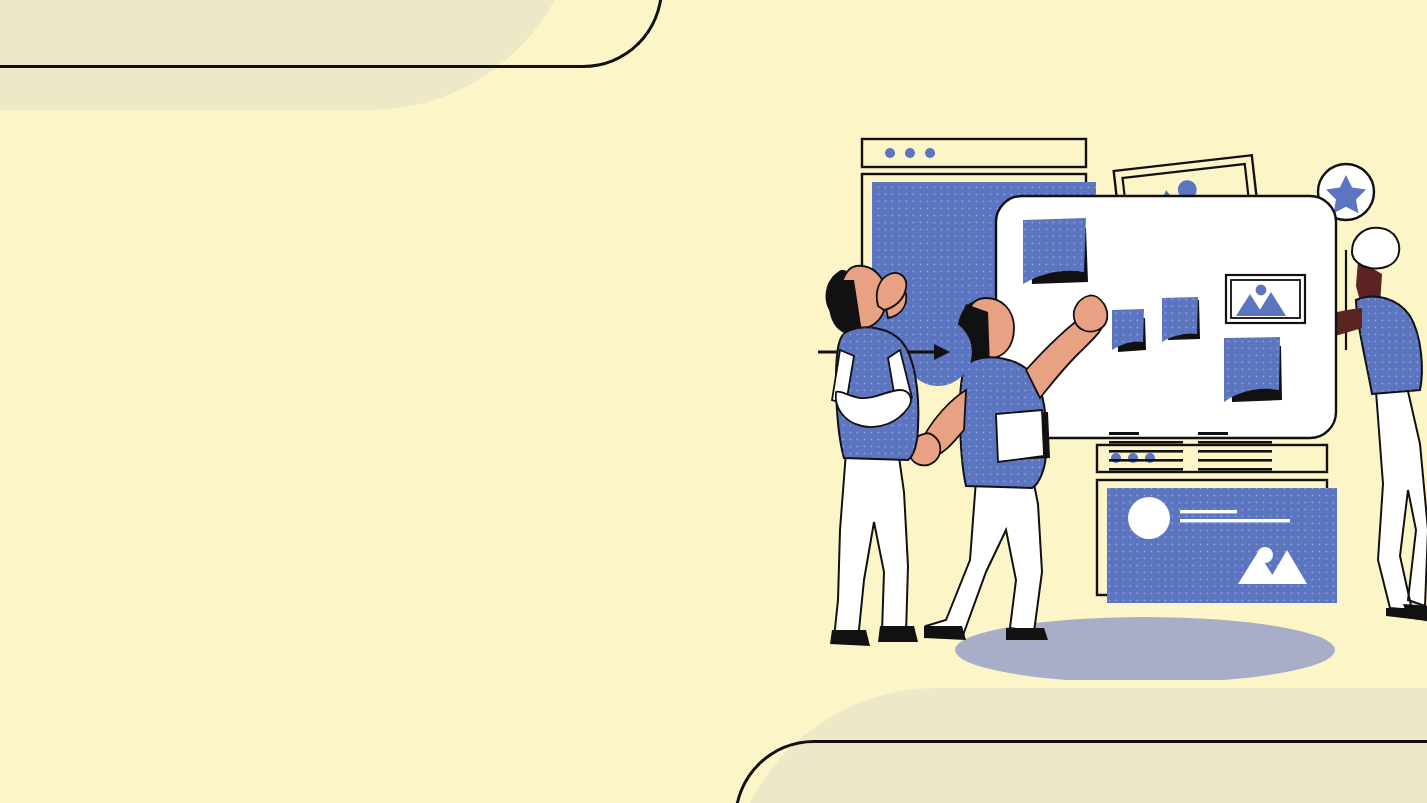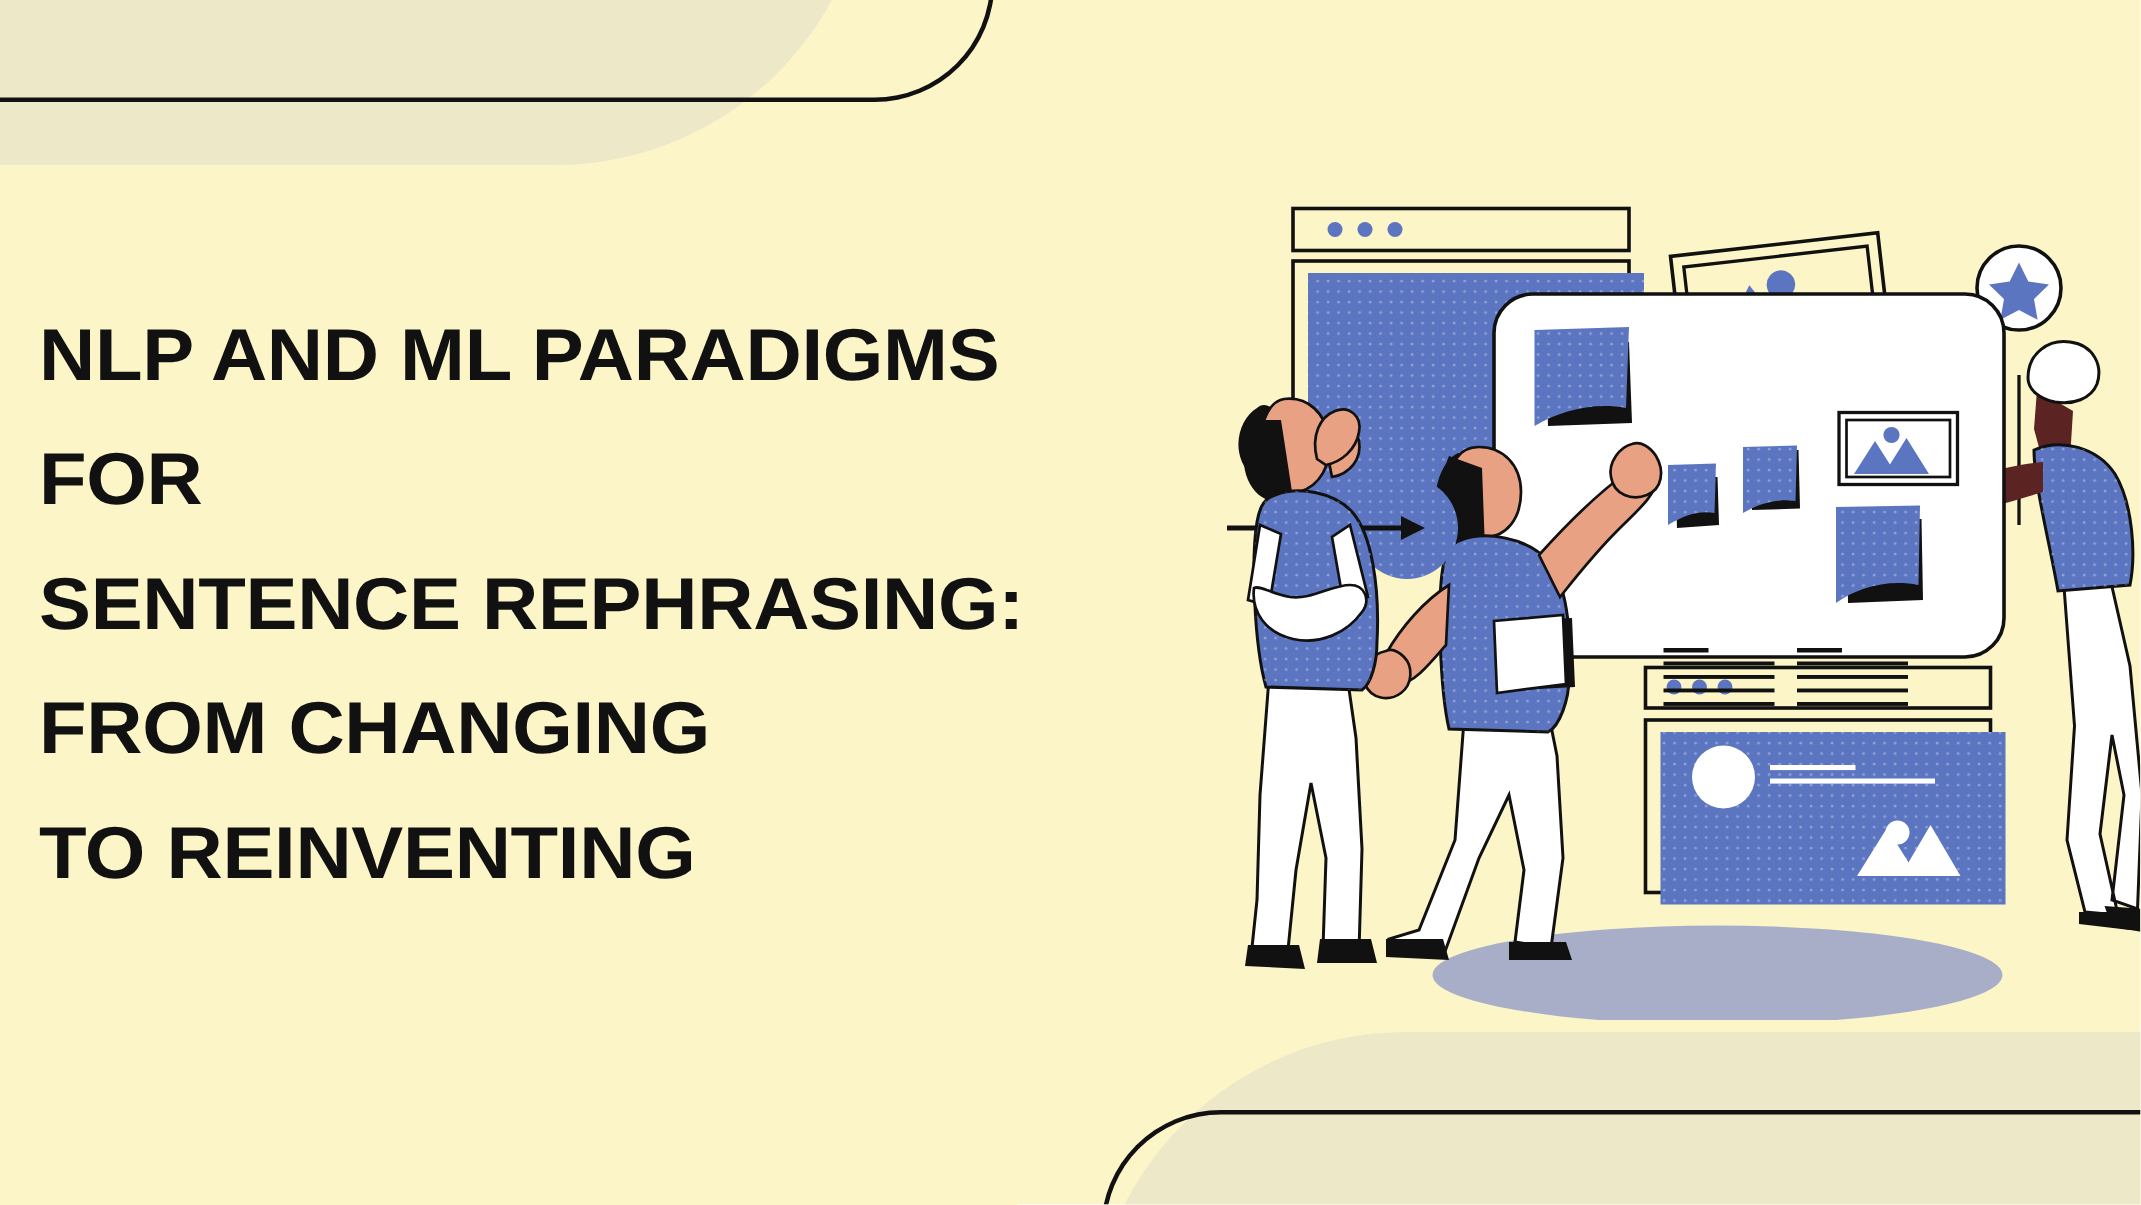--- a/index.html
+++ b/index.html
@@ -93,27 +93,20 @@
 </head>
 <body>
 
 <div id="slide">
 
   <div class="corner-block" id="corner-tl"></div>
   <div class="corner-block" id="corner-br"></div>
   <div class="corner-line" id="corner-line-tl"></div>
   <div class="corner-line" id="corner-line-br"></div>
 
-  <div id="headline">
-    <span class="line">NLP AND ML PARADIGMS</span>
-    <span class="line">FOR</span>
-    <span class="line">SENTENCE REPHRASING:</span>
-    <span class="line">FROM CHANGING</span>
-    <span class="line">TO REINVENTING</span>
-  </div>
 
   <div id="illustration">
     <svg width="627" height="620" viewBox="0 0 627 620" xmlns="http://www.w3.org/2000/svg">
       <defs>
         <pattern id="dots" width="7" height="7" patternUnits="userSpaceOnUse">
           <circle cx="1.4" cy="1.4" r="0.9" fill="#ffffff" opacity="0.33"></circle>
         </pattern>
         <pattern id="dotsDark" width="7" height="7" patternUnits="userSpaceOnUse">
           <circle cx="1.4" cy="1.4" r="0.9" fill="#4a5f9e" opacity="0.45"></circle>
         </pattern>

